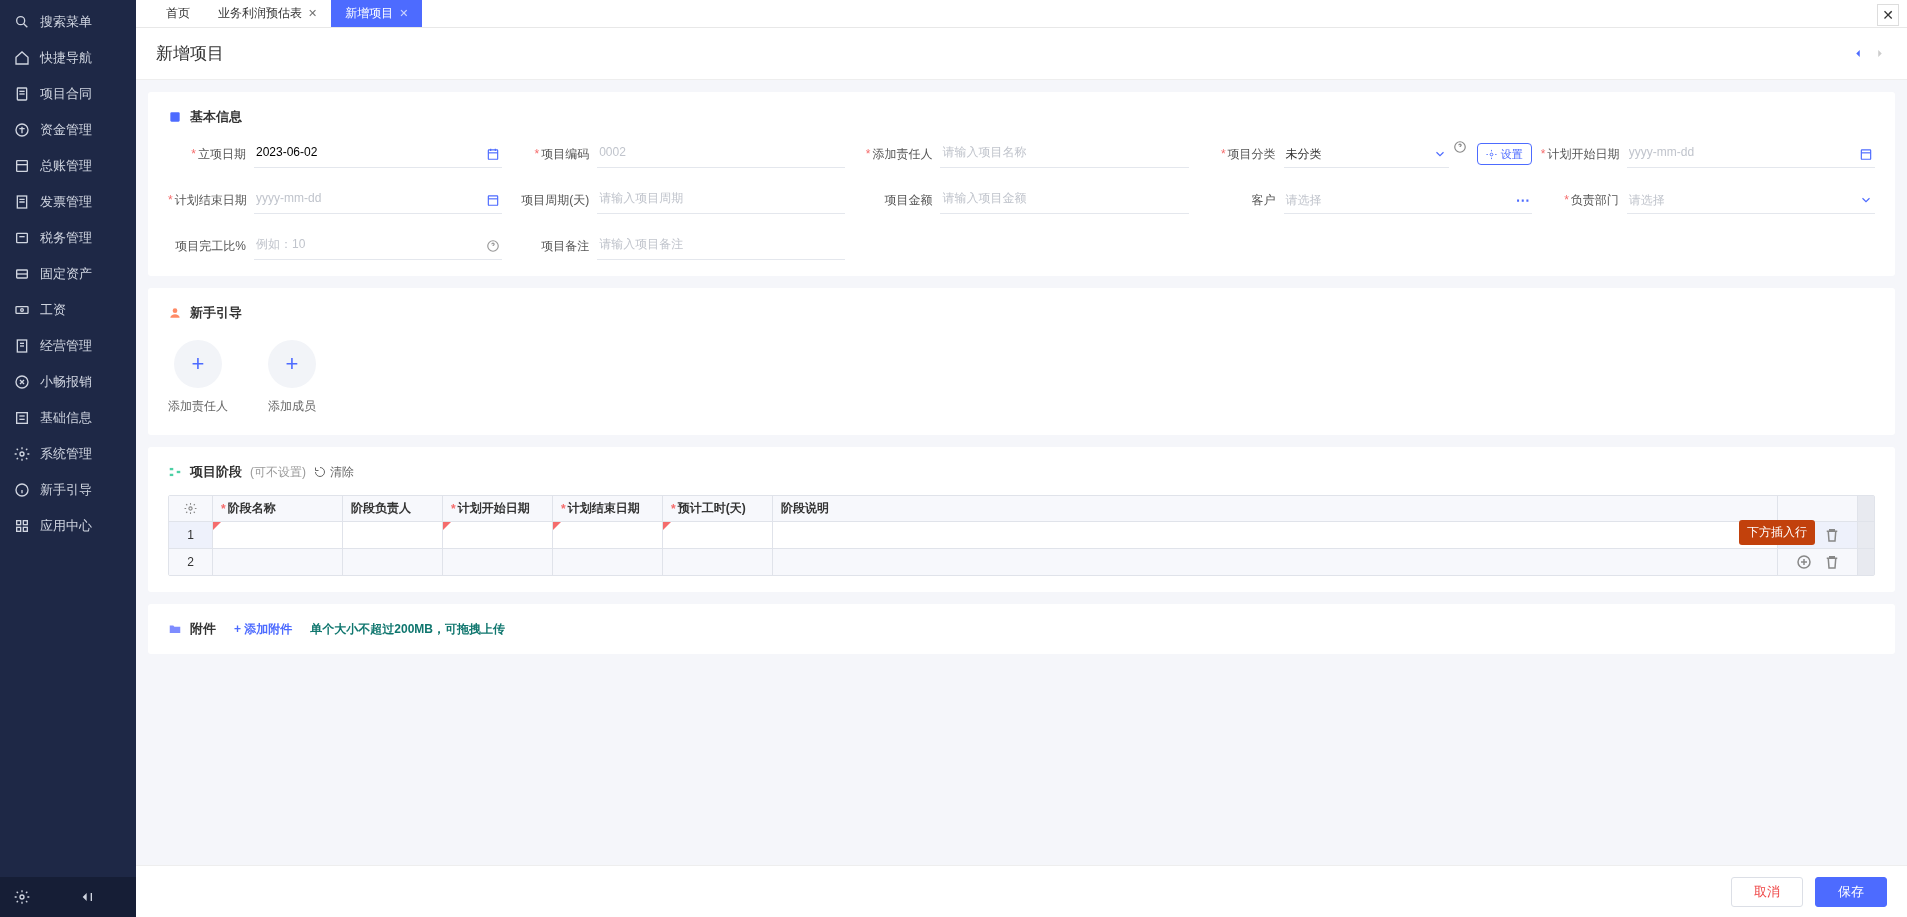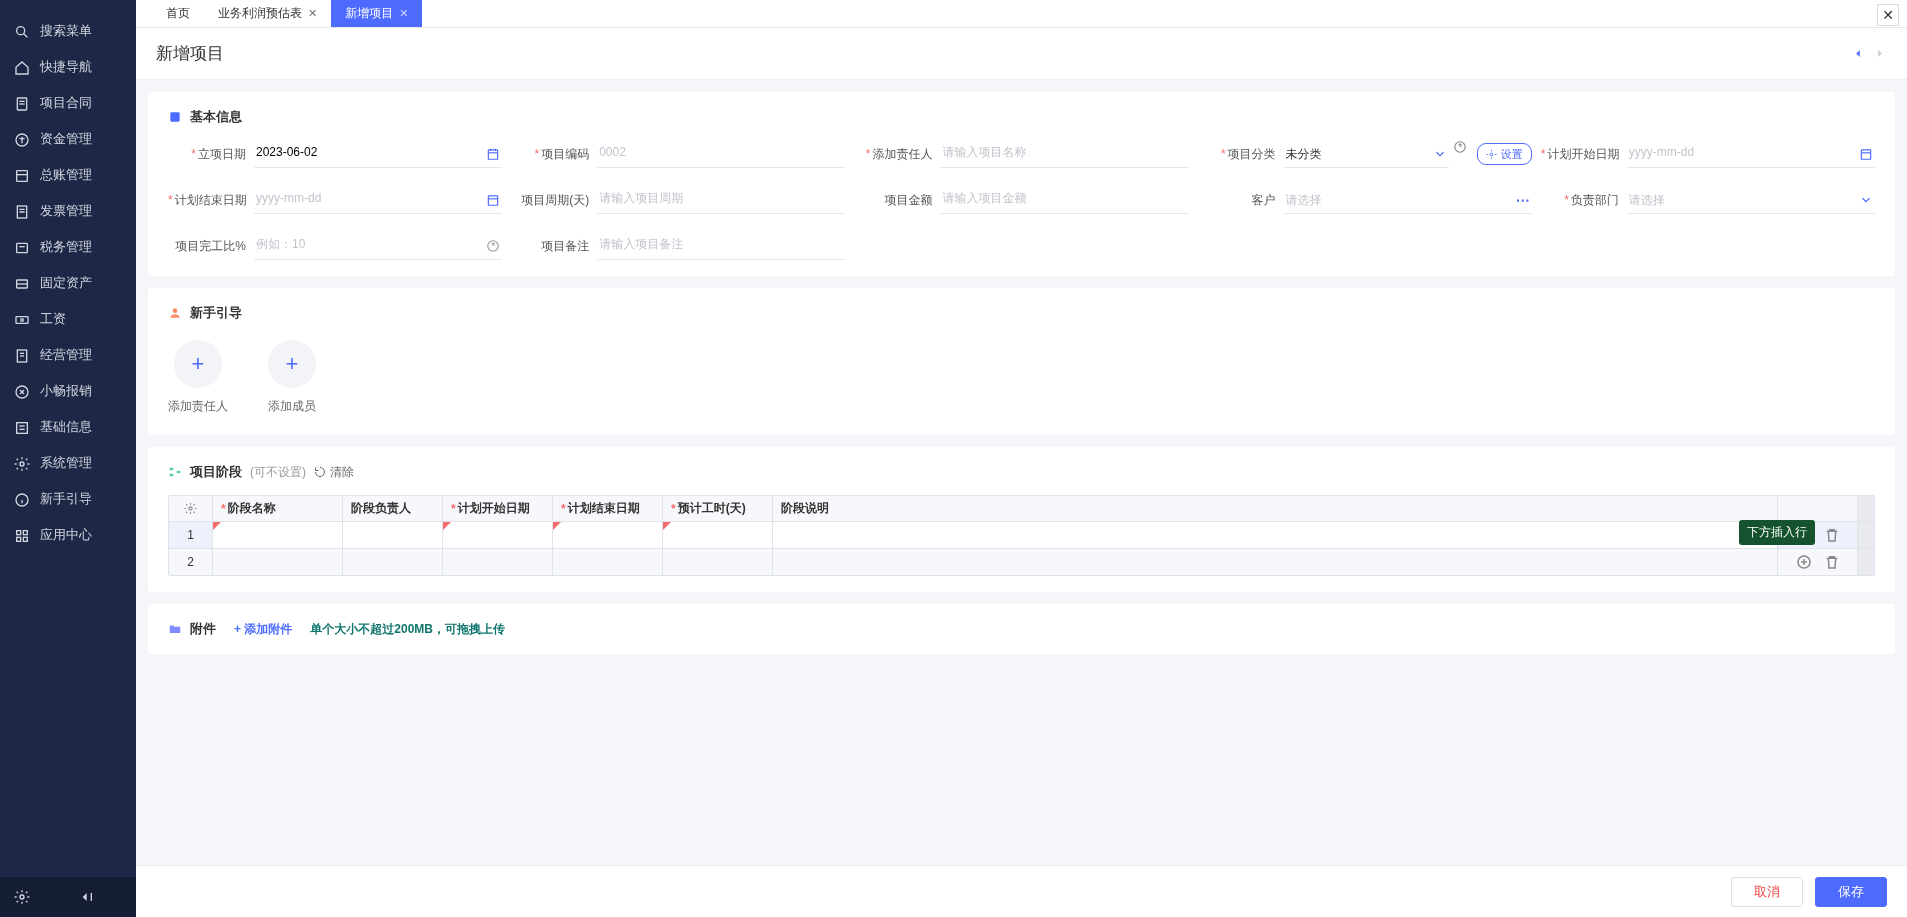--- a/index.html
+++ b/index.html
@@ -2,21 +2,21 @@
 <html><head>
 <meta charset="utf-8">
 <style>
 * { box-sizing: border-box; margin: 0; padding: 0; }
 body { font-family: "Microsoft YaHei", Arial, sans-serif; font-size: 13px; color: #333; background: #fff; overflow: hidden; }
 .app { display: flex; height: 100vh; width: 100vw; }
 
 
 .sidebar { width: 136px; background: #1e2846; color: #d0d5e0; display: flex; flex-direction: column; }
 .sidebar-menu { flex: 1; padding-top: 4px; }
-.sidebar-item { display: flex; align-items: flex-end; height: 36px; padding: 0 14px; cursor: pointer; font-size: 13px; gap: 10px; }
+.sidebar-item { display: flex; align-items: center; height: 36px; padding: 0 14px; cursor: pointer; font-size: 13px; gap: 10px; }
 .sidebar-item .icon { width: 16px; height: 16px; display: inline-flex; align-items: center; justify-content: center; }
 .sidebar-footer { height: 40px; background: #161e36; display: flex; align-items: center; padding: 0 14px; gap: 50px; }
 .sidebar-footer .icon { width: 16px; height: 16px; cursor: pointer; }
 
 
 .main { flex: 1; display: flex; flex-direction: column; background: #f5f6fa; position: relative; min-width: 0; }
 .main-close { position: absolute; top: 4px; right: 8px; width: 22px; height: 22px; border: 1px solid #ddd; background: #fff; display: flex; align-items: center; justify-content: center; cursor: pointer; font-size: 14px; }
 
 
 .tabs { height: 28px; background: #fff; display: flex; align-items: stretch; border-bottom: 1px solid #e8e8e8; padding-left: 16px; }
@@ -43,21 +43,21 @@
 .form-field { display: flex; align-items: center; }
 .field-label { width: 86px; text-align: right; font-size: 12px; color: #555; padding-right: 8px; white-space: nowrap; }
 .req { color: #f56c6c; margin-right: 2px; }
 .field-control { flex: 1; position: relative; }
 .field-control input, .field-control .select { width: 100%; height: 28px; border: none; border-bottom: 1px solid #e4e7ed; font-size: 12px; padding: 0 24px 4px 2px; outline: none; background: transparent; }
 .field-control input::placeholder, .placeholder { color: #c0c4cc; }
 .select { display: flex; align-items: flex-end; cursor: pointer; }
 .suffix-icon { position: absolute; right: 2px; top: 50%; transform: translateY(-50%); color: #4d6bff; width: 14px; height: 14px; }
 .suffix-icon.gray { color: #999; }
 .info-icon { position: absolute; right: -18px; top: 50%; transform: translateY(-50%); width: 14px; height: 14px; color: #888; }
-.settings-btn { height: 22px; border: 1px solid #4d6bff; color: #4d6bff; background: #fff; border-radius: 9px; font-size: 11px; padding: 0 8px; display: inline-flex; align-items: center; gap: 4px; cursor: pointer; margin-left: 6px; }
+.settings-btn { height: 22px; border: 1px solid #4d6bff; color: #4d6bff; background: #fff; border-radius: 4px; font-size: 11px; padding: 0 8px; display: inline-flex; align-items: center; gap: 4px; cursor: pointer; margin-left: 6px; }
 
 
 .members { display: flex; gap: 40px; padding: 4px 0; }
 .member-add { display: flex; flex-direction: column; align-items: center; gap: 10px; cursor: pointer; }
 .add-circle { width: 48px; height: 48px; border-radius: 50%; background: #f2f4f8; display: flex; align-items: center; justify-content: center; color: #4d6bff; font-size: 22px; }
 .member-label { font-size: 12px; color: #666; }
 
 
 .stage-table { border: 1px solid #e0e3ea; border-radius: 2px; overflow: visible; }
 .st-row { display: flex; border-bottom: 1px solid #e0e3ea; min-height: 26px; position: relative; }
@@ -72,21 +72,21 @@
 .c-mgr { width: 100px; }
 .c-start { width: 110px; }
 .c-end { width: 110px; }
 .c-hours { width: 110px; }
 .c-desc { flex: 1; }
 .c-actions { width: 80px; justify-content: center; gap: 10px; }
 .c-scroll { width: 12px; background: #e8eaf0; }
 .req-triangle { position: absolute; top: 0; left: 0; width: 0; height: 0; border-top: 8px solid #f56c6c; border-right: 8px solid transparent; }
 .row-action { width: 18px; height: 18px; cursor: pointer; color: #4d6bff; display: flex; align-items: center; justify-content: center; }
 .row-action.gray { color: #888; }
-.tooltip { position: absolute; top: -2px; right: 42px; background: #14532d; color: #fff; font-size: 12px; padding: 4px 8px; border-radius: 3px; white-space: nowrap; z-index: 10; }
+.tooltip { position: absolute; top: -2px; right: 42px; background: #c2410c; color: #fff; font-size: 12px; padding: 4px 8px; border-radius: 3px; white-space: nowrap; z-index: 10; }
 
 
 .attach-add { color: #4d6bff; font-size: 12px; cursor: pointer; margin: 0 10px; }
 .attach-hint { color: #0f766e; font-size: 12px; }
 
 
 .footer { position: absolute; bottom: 0; left: 0; right: 0; height: 52px; background: #fff; border-top: 1px solid #eee; display: flex; align-items: center; justify-content: flex-end; padding: 0 20px; gap: 12px; }
 .btn { height: 30px; min-width: 72px; border-radius: 3px; font-size: 13px; cursor: pointer; display: inline-flex; align-items: center; justify-content: center; }
 .btn-default { background: #fff; border: 1px solid #dcdfe6; color: #ef4444; }
 .btn-primary { background: #4d6bff; border: 1px solid #4d6bff; color: #fff; }

